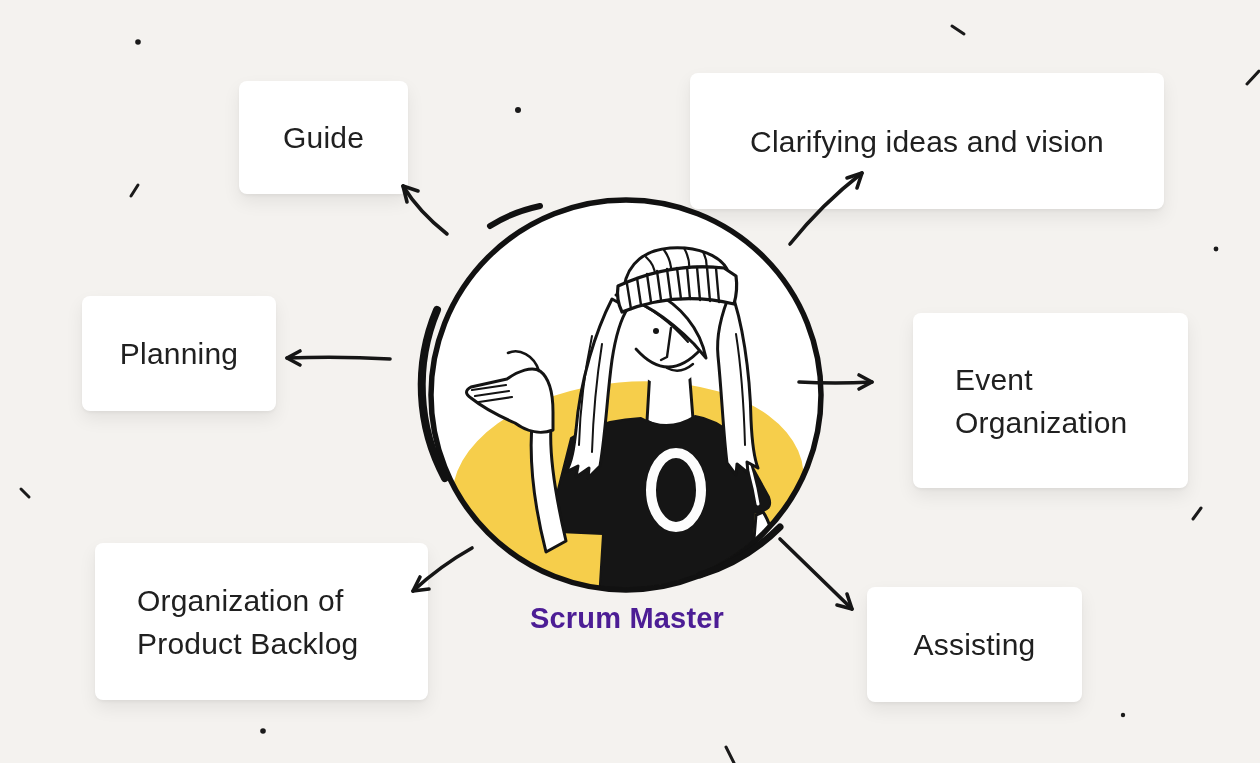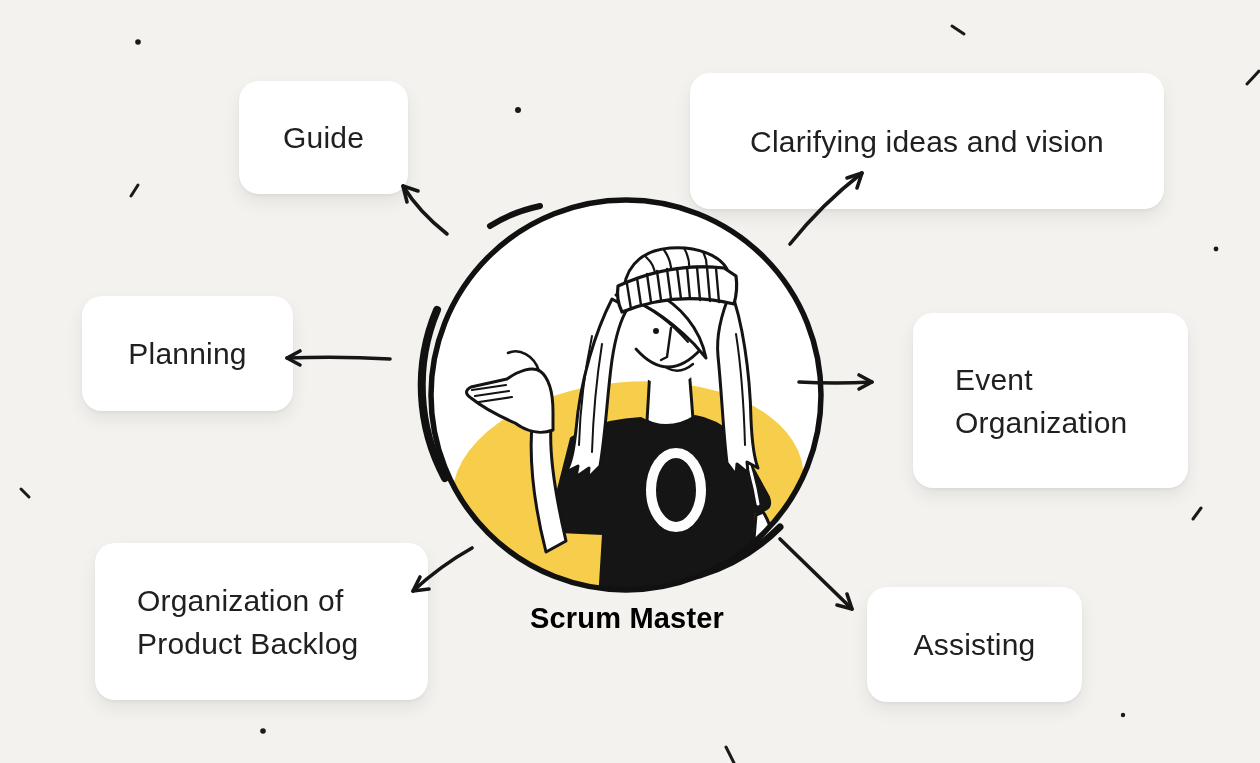--- a/index.html
+++ b/index.html
@@ -7,48 +7,48 @@
     position: relative;
     width: 1260px;
     height: 763px;
     background: #F4F2EF;
     overflow: hidden;
     font-family: "Liberation Sans", "DejaVu Sans", sans-serif;
   }
   .card {
     position: absolute;
     background: #FFFFFF;
-    border-radius: 20px;
+    border-radius: 8px;
     box-shadow: 0 2px 3px rgba(0,0,0,0.04), 0 8px 18px rgba(0,0,0,0.07);
     display: flex;
     align-items: center;
     z-index: 1;
     color: #202020;
     font-size: 30px;
     line-height: 43px;
     letter-spacing: 0.2px;
   }
   .card.centered { justify-content: center; text-align: center; }
   .card.lefted   { justify-content: flex-start; padding-left: 42px; box-sizing: border-box; }
 
   .card-guide     { left: 239px; top: 81px;  width: 169px; height: 113px; }
   .card-clarify   { left: 690px; top: 73px;  width: 474px; height: 136px; }
-  .card-planning  { left: 82px;  top: 296px; width: 211px; height: 115px; }
+  .card-planning  { left: 82px;  top: 296px; width: 194px; height: 115px; }
   .card-event     { left: 913px; top: 313px; width: 275px; height: 175px; }
   .card-backlog   { left: 95px;  top: 543px; width: 333px; height: 157px; }
   .card-assisting { left: 826px; top: 587px; width: 215px; height: 115px; margin-left: 41px; }
 
   .center-title {
     position: absolute;
     left: 627px;
     top: 602px;
     transform: translateX(-50%);
     font-size: 29px;
     font-weight: 700;
-    color: #000000;
+    color: #4c1d95;
     letter-spacing: 0.2px;
     z-index: 1;
     white-space: nowrap;
   }
   .art {
     position: absolute;
     left: 0; top: 0;
     width: 1260px; height: 763px;
     z-index: 2;
     pointer-events: none;

